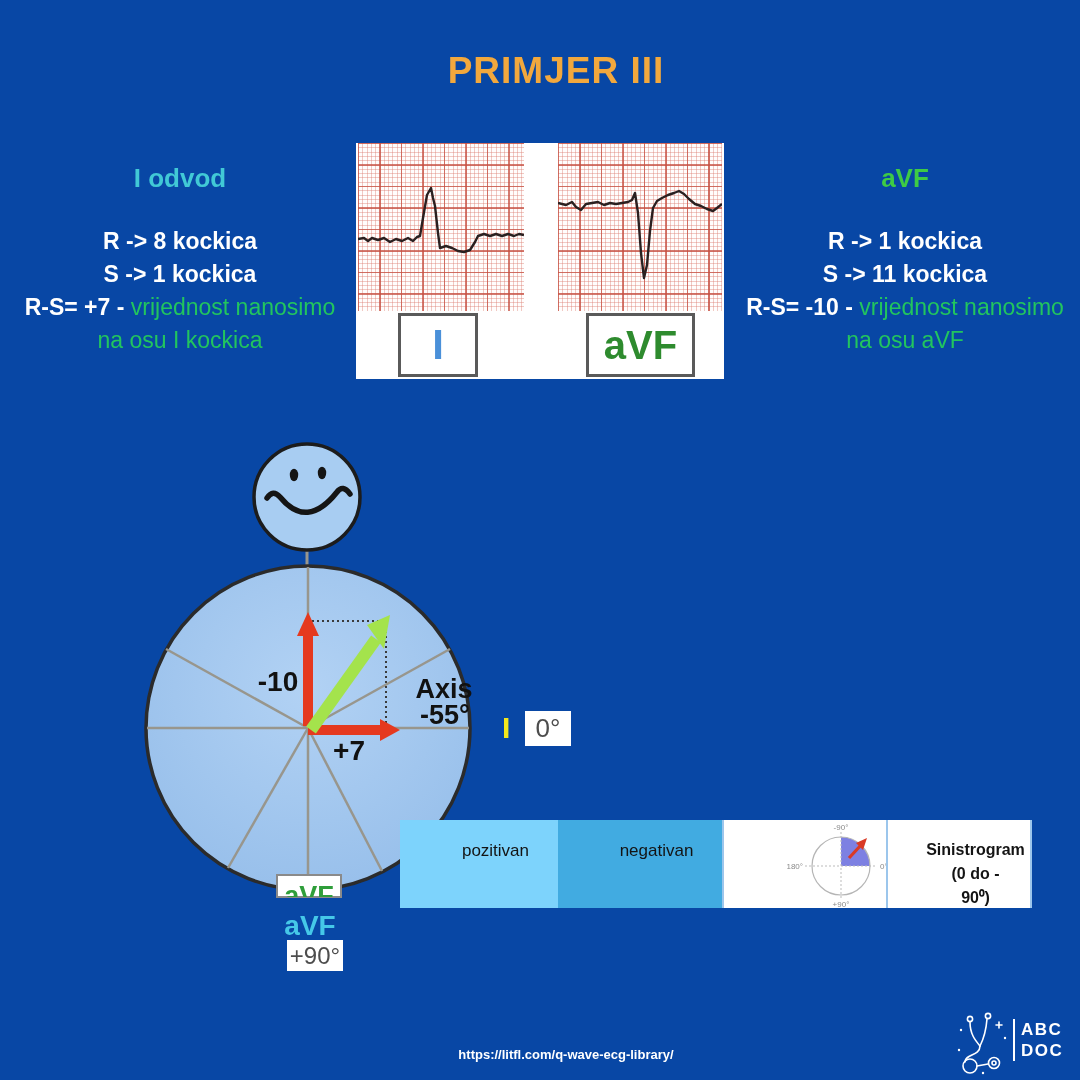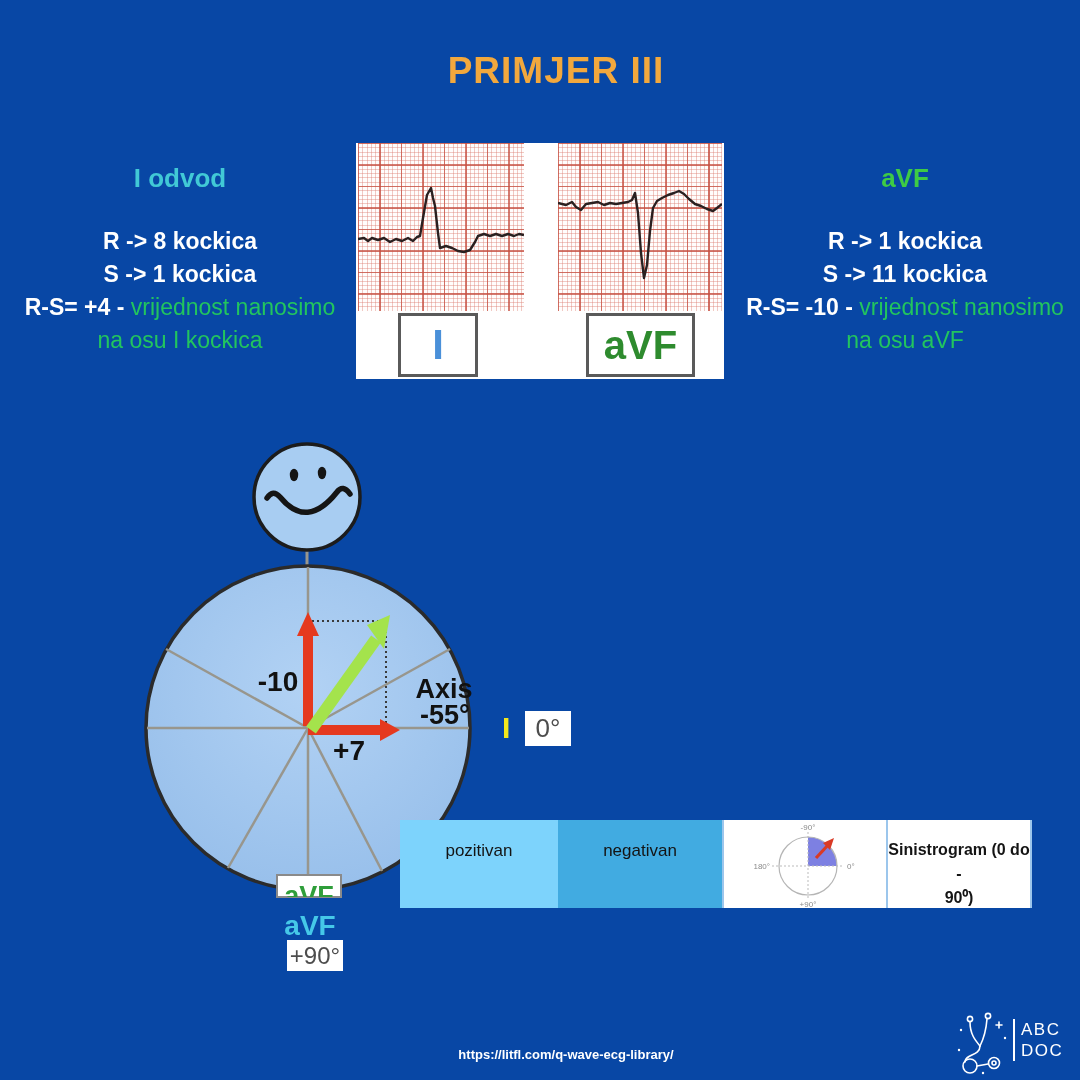--- a/index.html
+++ b/index.html
@@ -34,50 +34,50 @@
 
   
   .lead-i-tag{left:502px;top:711px;font-size:30px;font-weight:bold;color:#f4e81c;}
   .deg-box{background:#ffffff;color:#4d4d4d;display:flex;align-items:center;justify-content:center;}
   .deg-zero{left:525px;top:711px;width:46px;height:35px;font-size:26px;}
   .avf-tag{left:262px;top:910px;width:96px;text-align:center;font-size:28px;font-weight:bold;color:#45c8e8;}
   .deg-ninety{left:287px;top:940px;width:56px;height:31px;font-size:24px;}
 
   
   .result-table{left:400px;top:820px;width:652px;height:88px;display:flex;}
-  .cell{height:88px;box-sizing:border-box;}
+  .cell{height:88px;box-sizing:border-box;padding-left:33px;}
   .cell-label{font-size:17px;color:#141414;text-align:center;padding-top:21px;font-weight:500;}
   .cell.red{width:158px;background:#7dd3fc;}
   .cell.blue{width:164px;background:#41abe1;}
   .cell.white{background:#ffffff;border-left:2px solid #9cc6ec;}
   .cell.diagram{width:164px;}
   .cell.result{width:146px;border-right:2px solid #9cc6ec;
                font-size:16px;font-weight:bold;color:#141414;text-align:center;
                line-height:24px;padding-top:18px;}
 
   
   .source-url{left:340px;top:1047px;width:452px;text-align:center;
               font-size:13px;font-weight:bold;color:#ffffff;}
   .logo-bar{left:1013px;top:1019px;width:2px;height:42px;background:#ffffff;}
   .logo-text{left:1021px;top:1019px;width:48px;color:#ffffff;font-size:17px;
-             line-height:21px;letter-spacing:1.5px;font-weight:400;}
+             line-height:21px;letter-spacing:1.5px;font-weight:700;}
 </style>
 </head>
 <body>
 
 <div class="canvas">
 
   <div class="abs title">PRIMJER III</div>
 
   <div class="abs side-panel" style="left:8px;">
     <div class="heading cyan">I odvod</div>
     <div class="panel-line">R -&gt; 8 kockica</div>
     <div class="panel-line">S -&gt; 1 kockica</div>
     <div class="panel-line">
-      <span>R-S= +4 -</span>
+      <span>R-S= +7 -</span>
       <span class="regular">vrijednost nanosimo</span>
     </div>
     <div class="panel-line"><span class="regular">na osu I kockica</span></div>
   </div>
 
   <div class="abs side-panel" style="left:733px;">
     <div class="heading green">aVF</div>
     <div class="panel-line">R -&gt; 1 kockica</div>
     <div class="panel-line">S -&gt; 11 kockica</div>
     <div class="panel-line">

